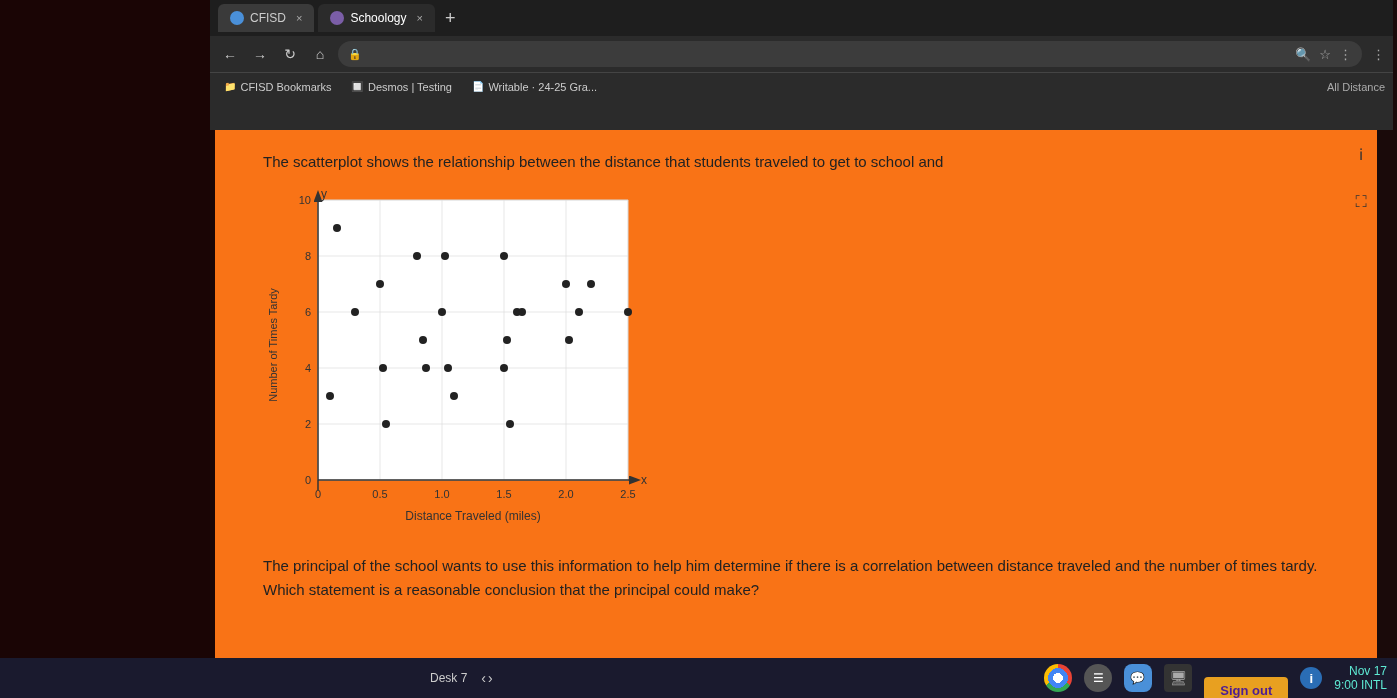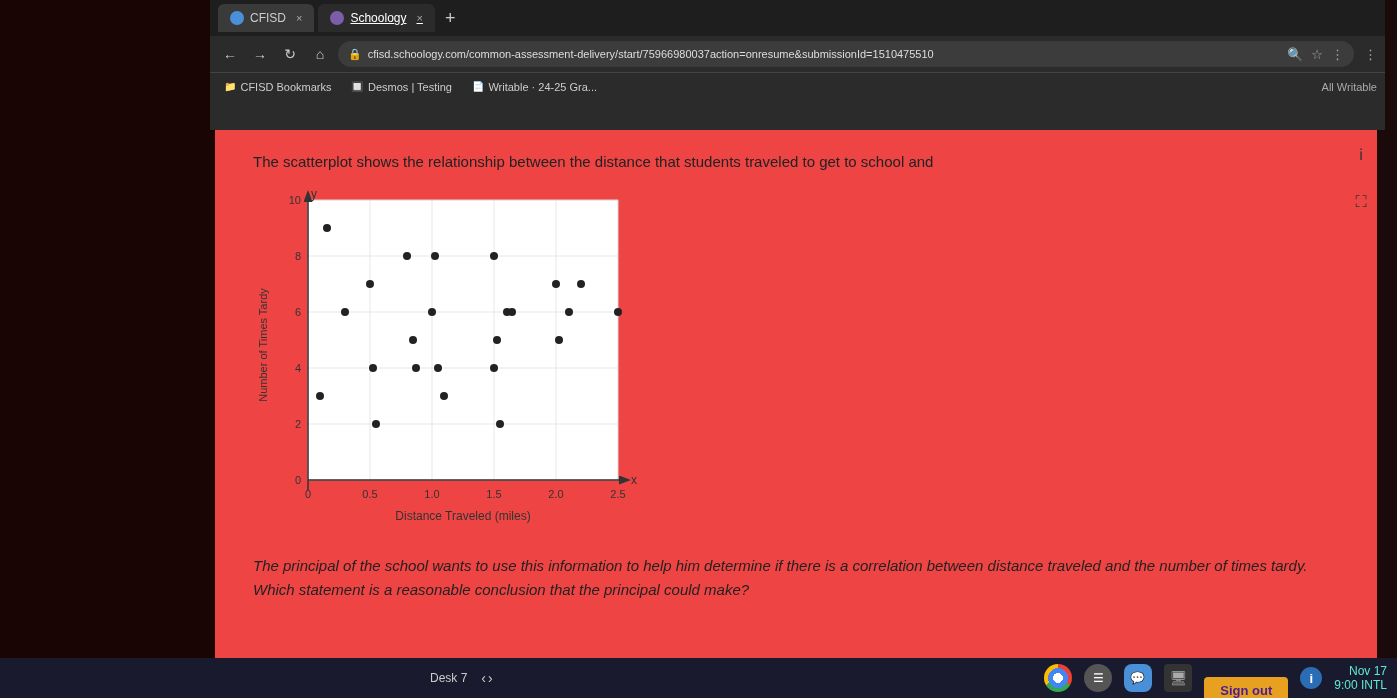--- a/index.html
+++ b/index.html
@@ -10,21 +10,21 @@
       font-family: Arial, sans-serif;
       background: #1a0a0a;
       position: relative;
     }
 
     
     .browser-chrome {
       position: absolute;
       top: 0;
       left: 210px;
-      right: 12px;
+      right: 4px;
       height: 130px;
       background: #2b2b2b;
       z-index: 10;
     }
 
     .tab-bar {
       display: flex;
       align-items: center;
       height: 36px;
       background: #1e1e1e;
@@ -39,21 +39,20 @@
       height: 28px;
       border-radius: 6px 6px 0 0;
       font-size: 12px;
       gap: 6px;
       cursor: pointer;
     }
 
     .tab-item.active {
       background: #2b2b2b;
       color: #fff;
-      text-decoration: underline;
     }
 
     .tab-item.inactive {
       background: #3a3a3a;
       color: #ccc;
     }
 
     .tab-icon {
       width: 14px;
       height: 14px;
@@ -174,23 +173,23 @@
       z-index: 5;
     }
 
     
     .main-content {
       position: absolute;
       top: 130px;
       left: 215px;
       right: 20px;
       bottom: 40px;
-      background: #ef4444;
+      background: #f97316;
       overflow-y: auto;
-      padding: 20px 38px;
+      padding: 20px 48px;
     }
 
     .question-text {
       font-size: 15px;
       color: #222;
       line-height: 1.6;
       margin-bottom: 16px;
     }
 
     .chart-container {
@@ -210,21 +209,20 @@
       font-weight: bold;
       color: #222;
       margin-bottom: 4px;
     }
 
     .chart-svg-wrapper {
       position: relative;
     }
 
     .italic-text {
-      font-style: italic;
       font-size: 15px;
       color: #222;
       line-height: 1.6;
       margin-bottom: 16px;
     }
 
     
     .bottom-toolbar {
       position: absolute;
       bottom: 0;
@@ -356,21 +354,20 @@
     <button class="new-tab-btn">+</button>
   </div>
 
   <div class="address-bar-row">
     <button class="nav-btn">←</button>
     <button class="nav-btn">→</button>
     <button class="nav-btn">↻</button>
     <button class="nav-btn">⌂</button>
     <div class="address-box">
       <span style="color:#aaa;font-size:11px;">🔒</span>
-      <span class="address-text">cfisd.schoology.com/common-assessment-delivery/start/75966980037action=onresume&amp;submissionId=1510475510</span>
       <div class="address-icons">
         <span class="address-icon">🔍</span>
         <span class="address-icon">☆</span>
         <span class="address-icon">⋮</span>
       </div>
     </div>
     <span class="address-icon" style="margin-left:4px;">⋮</span>
   </div>
 
   <div class="bookmarks-bar">
@@ -379,21 +376,21 @@
       <span>CFISD Bookmarks</span>
     </div>
     <div class="bookmark-item">
       <span class="bookmark-icon">🔲</span>
       <span>Desmos | Testing</span>
     </div>
     <div class="bookmark-item">
       <span class="bookmark-icon">📄</span>
       <span>Writable · 24-25 Gra...</span>
     </div>
-    <span class="all-bookmarks">All Writable</span>
+    <span class="all-bookmarks">All Distance</span>
   </div>
 </div>
 
 <div class="side-icons">
   <div class="side-icon">ℹ</div>
   <div class="side-icon">⛶</div>
 </div>
 
 <div class="collapse-arrow">‹</div>
 

